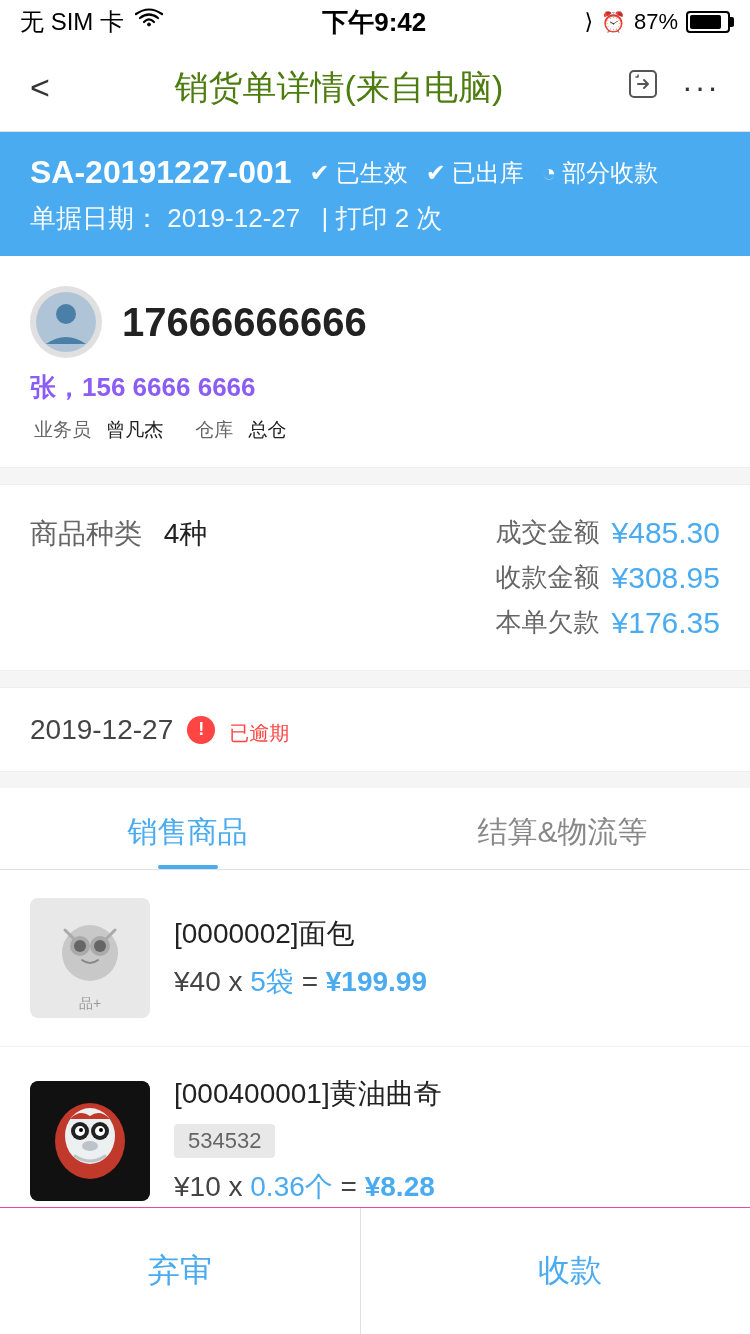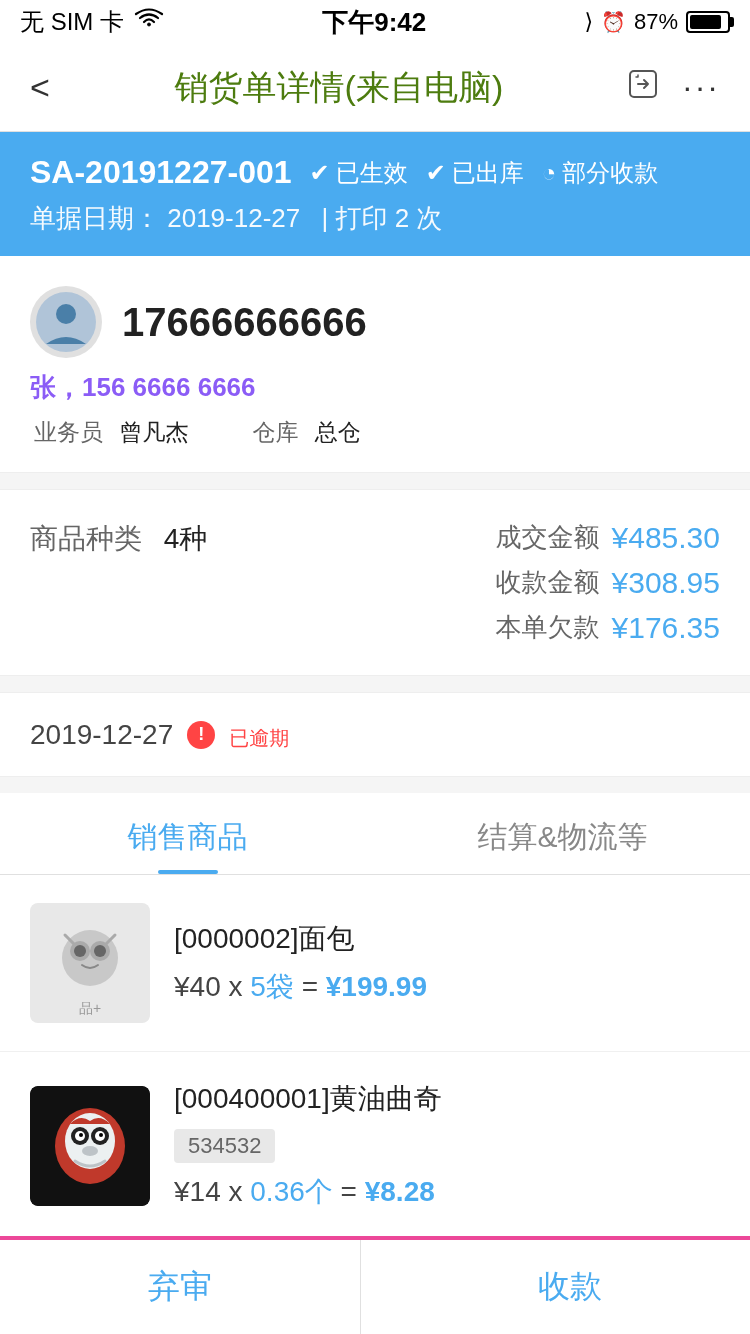--- a/index.html
+++ b/index.html
@@ -101,22 +101,22 @@
       border-radius: 50%;
       background: #e0e0e0;
       display: flex; align-items: center; justify-content: center;
       overflow: hidden;
     }
     .avatar svg { width: 60px; height: 60px; }
     .customer-name { font-size: 40px; font-weight: 600; color: #222; }
     .customer-sub { font-size: 26px; color: #8b5cf6; font-weight: bold; }
     .customer-info {
       display: flex;
-      gap: 64px;
-      font-size: 23px;
+      gap: 32px;
+      font-size: 19px;
       color: #444;
       padding-left: 4px;
     }
     .info-label { color: #666; margin-right: 10px; }
     .info-value { color: #222; }
 
     
     .stats-section {
       background: #fff;
       padding: 30px;
@@ -219,23 +219,23 @@
     }
     .product-price { font-size: 28px; color: #444; }
     .price-qty { color: #4aabf0; }
     .price-total { color: #4aabf0; font-weight: 600; }
 
     
     .bottom-bar {
       position: fixed;
       bottom: 0; left: 0;
       width: 750px;
-      height: 98px;
-      background: #fff;
-      border-top: 4px solid #ec4899;
+      height: 127px;
+      background: #fff;
+      border-top: 1px solid #ec4899;
       display: flex;
       gap: 29px;
     }
     .bottom-btn {
       flex: 1;
       display: flex; align-items: center; justify-content: center;
       font-size: 32px;
       cursor: pointer;
     }
     .bottom-btn.left { color: #4aabf0; border-right: 1px solid #e0e0e0; }
@@ -419,21 +419,21 @@
           <ellipse cx="60" cy="65" rx="8" ry="5" fill="#bdc3c7"></ellipse>
           <path d="M40 38 Q50 28 60 35 Q70 28 80 38" fill="#c0392b" stroke="none"></path>
           <path d="M45 75 Q60 85 75 75" stroke="#bdc3c7" stroke-width="3" fill="none" stroke-linecap="round"></path>
         </svg>
       </div>
     </div>
     <div class="product-info">
       <div class="product-name">[000400001]黄油曲奇</div>
       <div class="product-badge">534532</div>
       <div class="product-price">
-        <span>¥14</span>
+        <span>¥10</span>
         <span> x </span>
         <span class="price-qty">0.36个</span>
         <span> = </span>
         <span class="price-total">¥8.28</span>
       </div>
     </div>
   </div>
 
   <div style="height:20px; background:#fff; border-top:1px solid #f0f0f0;"></div>
 

